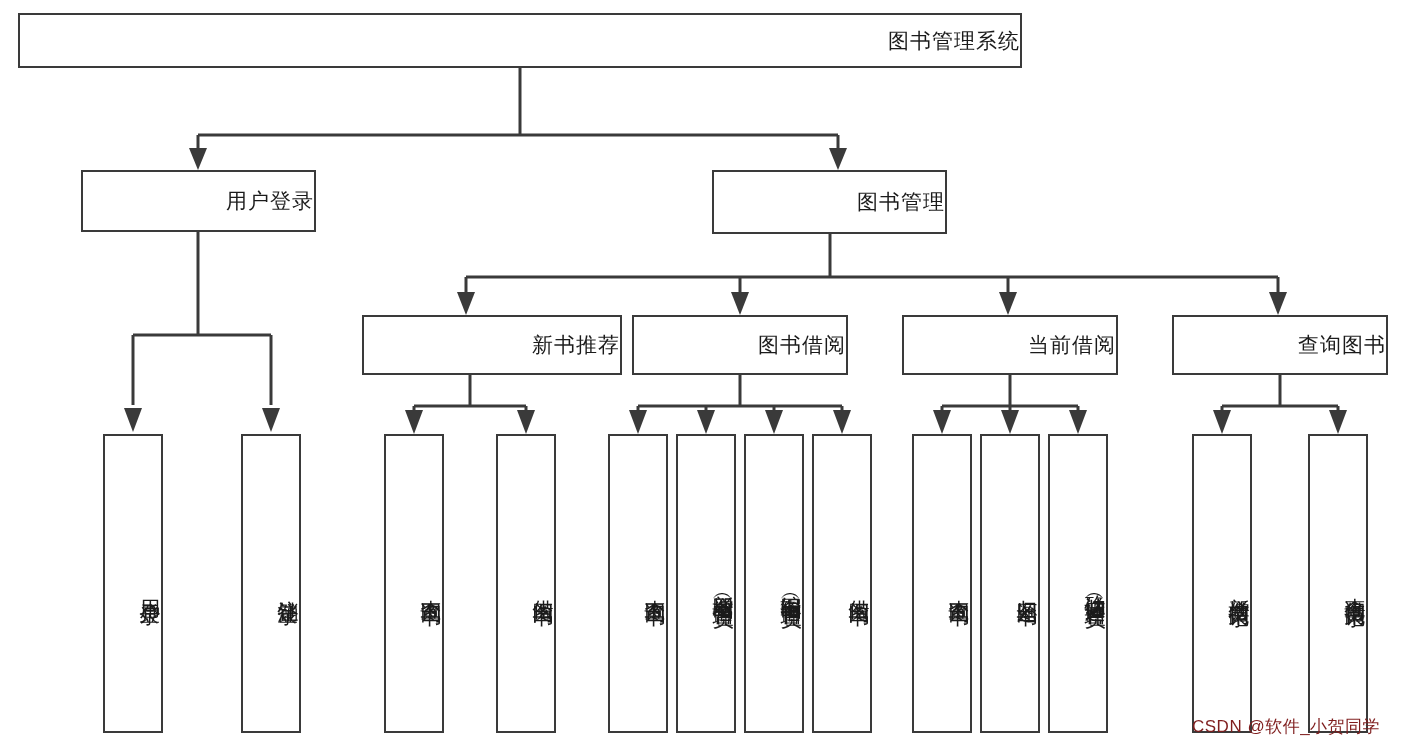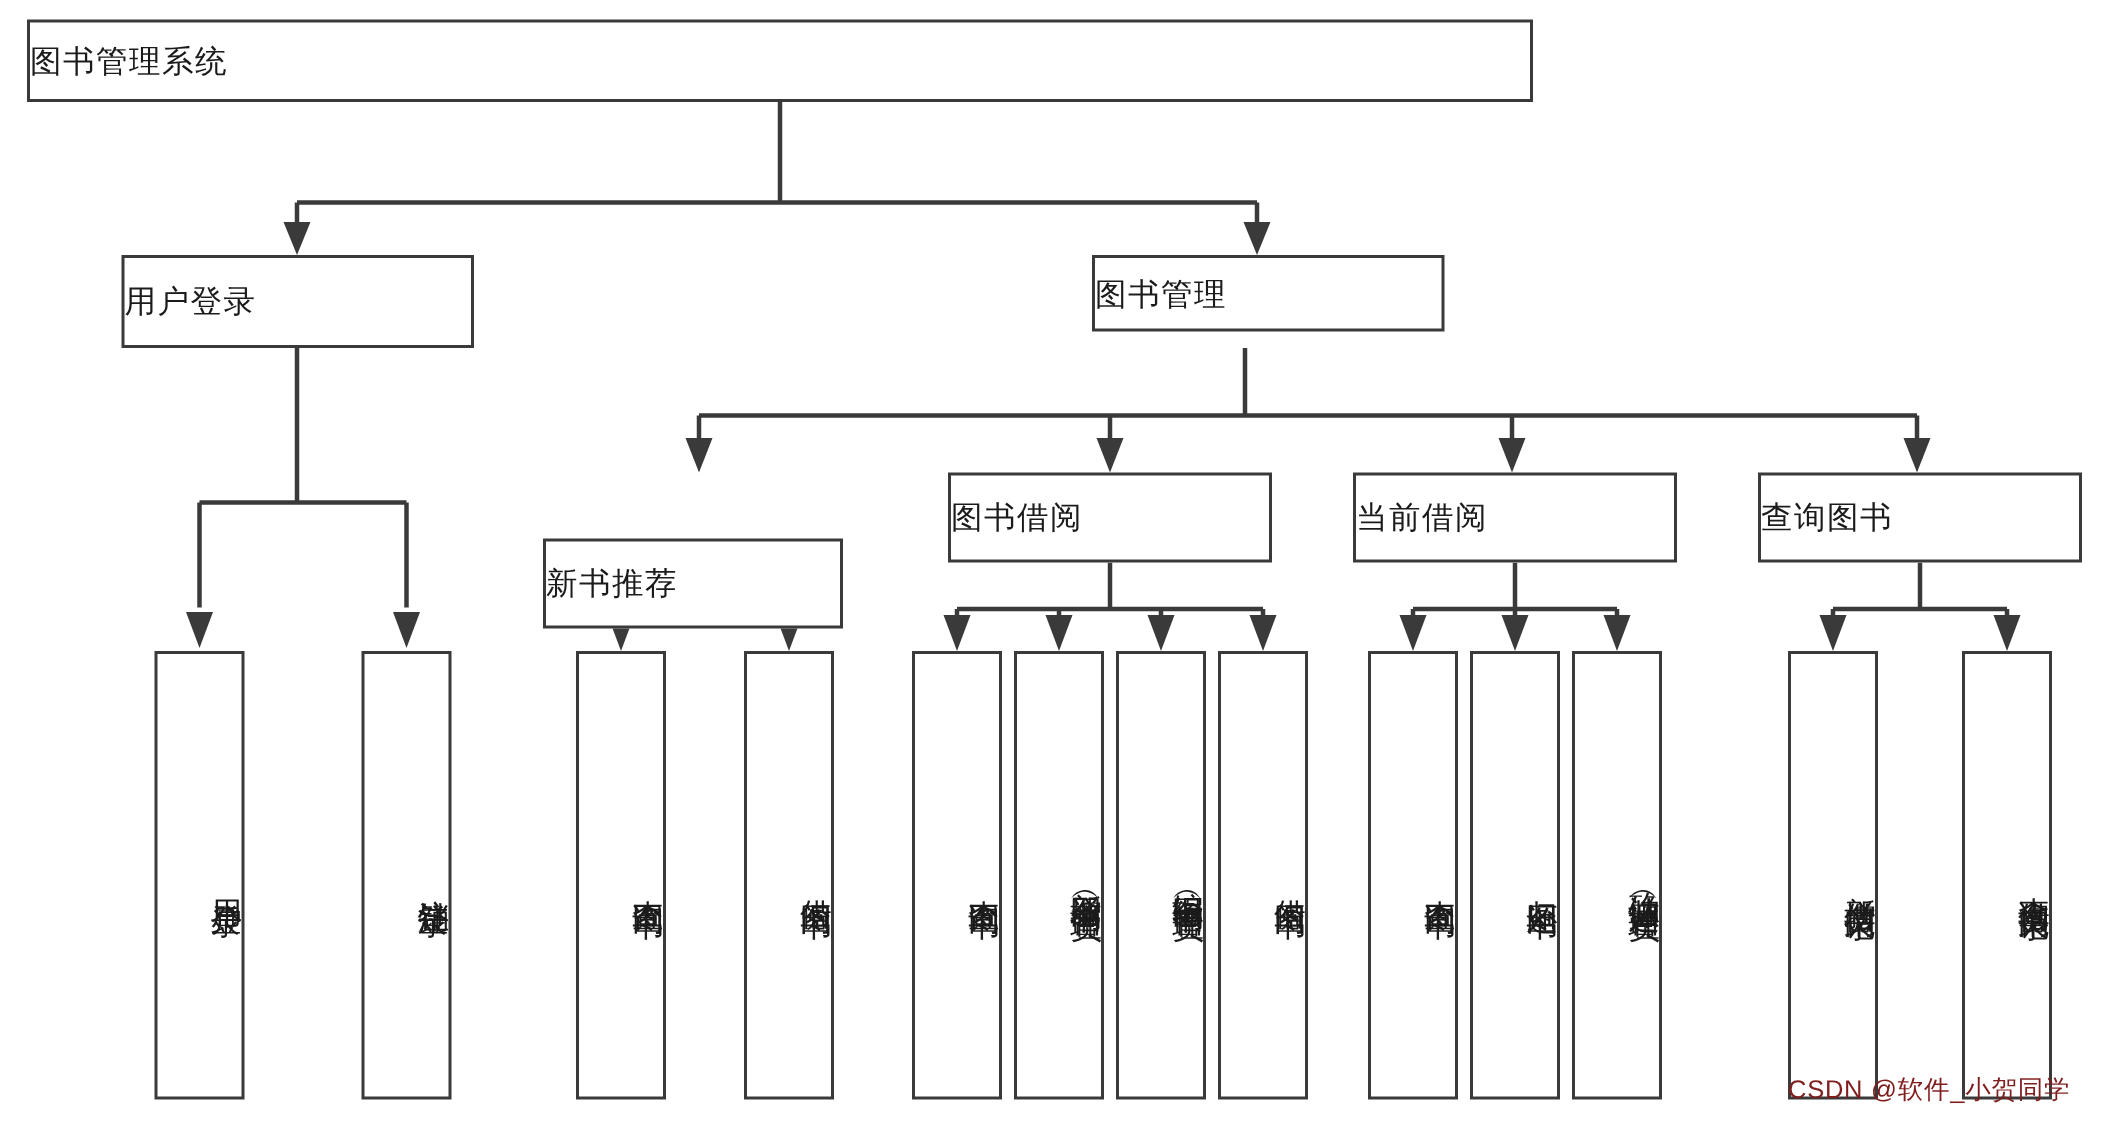--- a/index.html
+++ b/index.html
@@ -17,21 +17,21 @@
     background: #ffffff;
     overflow: hidden;
   }
   .node {
     position: absolute;
     box-sizing: border-box;
     border: 2px solid #3a3a3a;
     background: #ffffff;
     display: flex;
     align-items: center;
-    justify-content: flex-start;
+    justify-content: flex-end;
     color: #1b1b1b;
   }
   .node.h {
     font-size: 21px;
     letter-spacing: 1px;
   }
   .node.v {
     writing-mode: vertical-rl;
     text-orientation: upright;
     font-size: 21px;
@@ -135,25 +135,25 @@
     </g>
   </svg>
 
   <div class="node h root" style="left:18px; top:13px; width:1004px; height:55px;">
     <span>图书管理系统</span>
   </div>
 
   <div class="node h" style="left:81px; top:170px; width:235px; height:62px;">
     <span>用户登录</span>
   </div>
-  <div class="node h" style="left:728px; top:170px; width:235px; height:51px;">
+  <div class="node h" style="left:712px; top:170px; width:235px; height:64px;">
     <span>图书管理</span>
   </div>
 
-  <div class="node h" style="left:362px; top:315px; width:200px; height:60px;margin-top:44px;">
+  <div class="node h" style="left:362px; top:315px; width:260px; height:60px;">
     <span>新书推荐</span>
   </div>
   <div class="node h" style="left:632px; top:315px; width:216px; height:60px;">
     <span>图书借阅</span>
   </div>
   <div class="node h" style="left:902px; top:315px; width:216px; height:60px;">
     <span>当前借阅</span>
   </div>
   <div class="node h" style="left:1172px; top:315px; width:216px; height:60px;">
     <span>查询图书</span>

